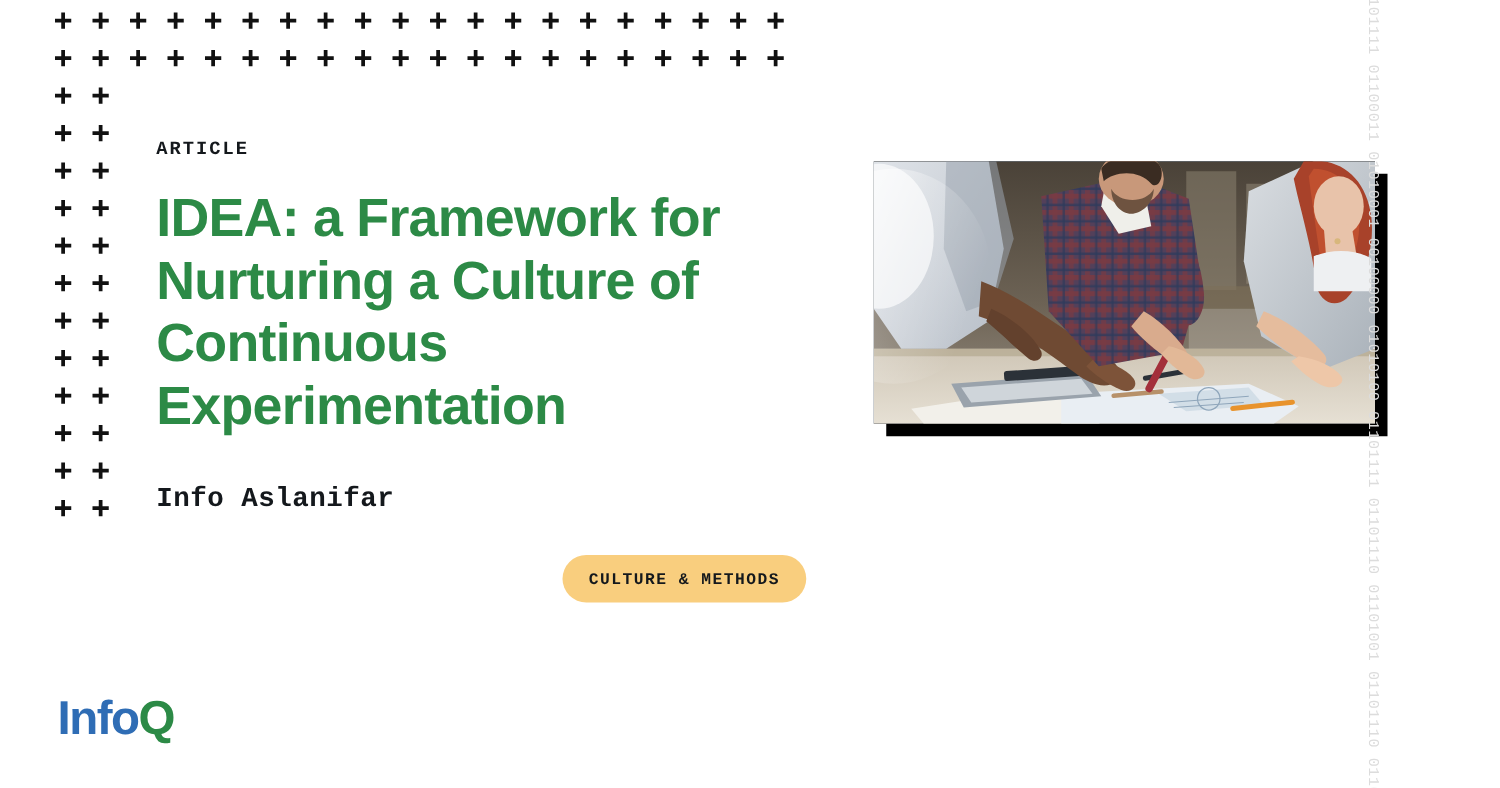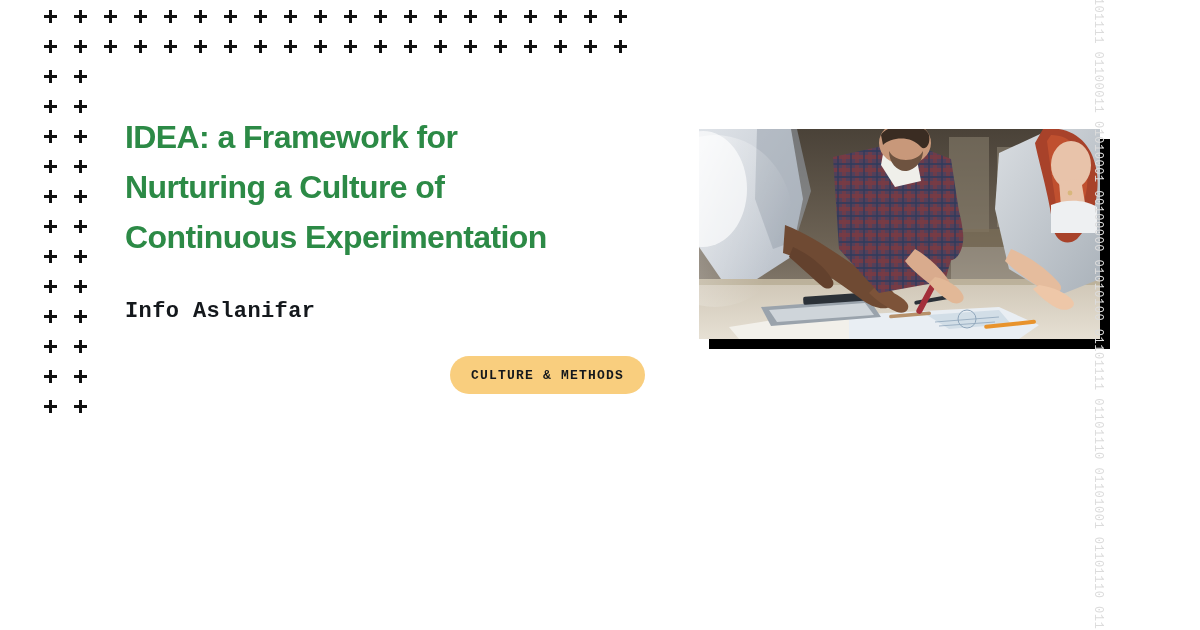--- a/index.html
+++ b/index.html
@@ -44,21 +44,21 @@
     font-weight:bold;
     font-size:15px;
     letter-spacing:1.6px;
     color:#14181c;
     line-height:1;
     margin-bottom:23px;
   }
   .title {
     font-family:"Liberation Sans", sans-serif;
     font-weight:bold;
-    font-size:32px;
+    font-size:43px;
     line-height:50px;
     letter-spacing:-0.6px;
     color:#2c8a46;
     max-width:470px;
   }
   .author {
     margin-top:39px;
     font-family:"Liberation Mono", monospace;
     font-weight:bold;
     font-size:22px;
@@ -196,20 +196,21 @@
       <span class="plus" style="left: 30px; top: 300px;"></span>
       <span class="plus" style="left: 0px; top: 330px;"></span>
       <span class="plus" style="left: 30px; top: 330px;"></span>
       <span class="plus" style="left: 0px; top: 360px;"></span>
       <span class="plus" style="left: 30px; top: 360px;"></span>
       <span class="plus" style="left: 0px; top: 390px;"></span>
       <span class="plus" style="left: 30px; top: 390px;"></span>
     </div>
 
   <div class="content">
+    <div class="eyebrow">ARTICLE</div>
     <h1 class="title">IDEA: a Framework for Nurturing a Culture of Continuous Experimentation</h1>
     <div class="author">Info Aslanifar</div>
     <div class="badge-row">
       <span class="badge">CULTURE &amp; METHODS</span>
     </div>
   </div>
 
   <div class="hero">
     <div class="hero-shadow"></div>
     <div class="hero-photo">
@@ -295,16 +296,19 @@
         <circle cx="371" cy="64" r="2.4" fill="#d8b77c"></circle>
         <path d="M312 120 C332 128 350 142 360 154 C366 161 358 168 348 163 C332 154 316 142 306 132 Z" fill="#e5bc9d"></path>
         <path d="M340 156 C354 158 368 164 374 172 C378 178 368 184 358 179 C346 173 338 164 334 160 Z" fill="#eec7a8"></path>
 
         <ellipse cx="16" cy="92" rx="78" ry="86" fill="url(#glow)"></ellipse>
         <ellipse cx="4" cy="60" rx="44" ry="58" fill="#ffffff" opacity="0.65"></ellipse>
       </svg>
     </div>
   </div>
 
+  <div class="logo">
+    <span class="info">Info</span><span class="q">Q</span>
+  </div>
 
   <div class="binary">01101110 01101111 01100011 01010001 00100000 01010100 01101111 01101110 01101001 01101110 01100110 01101111 01010001 00100000</div>
 
 </div>
 
 </body></html>

